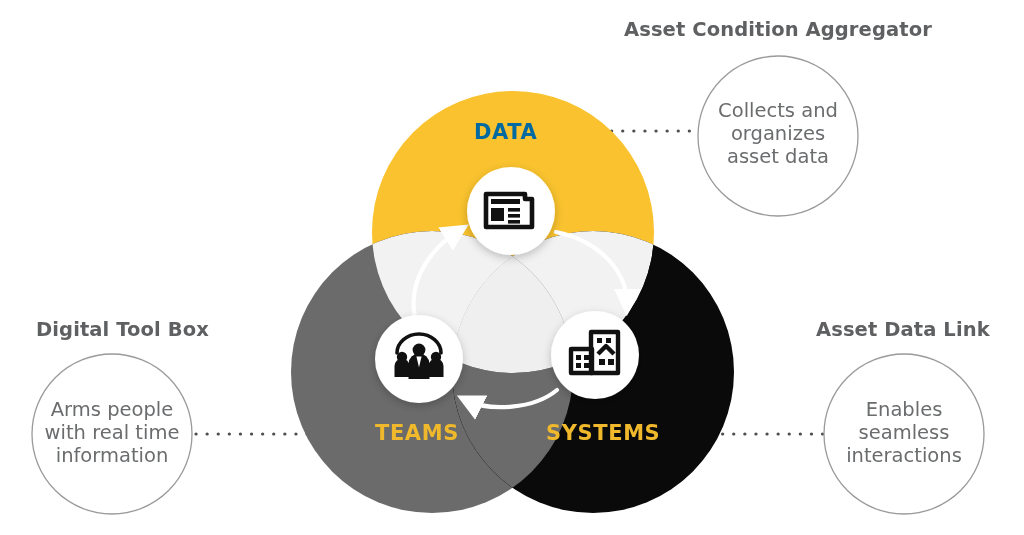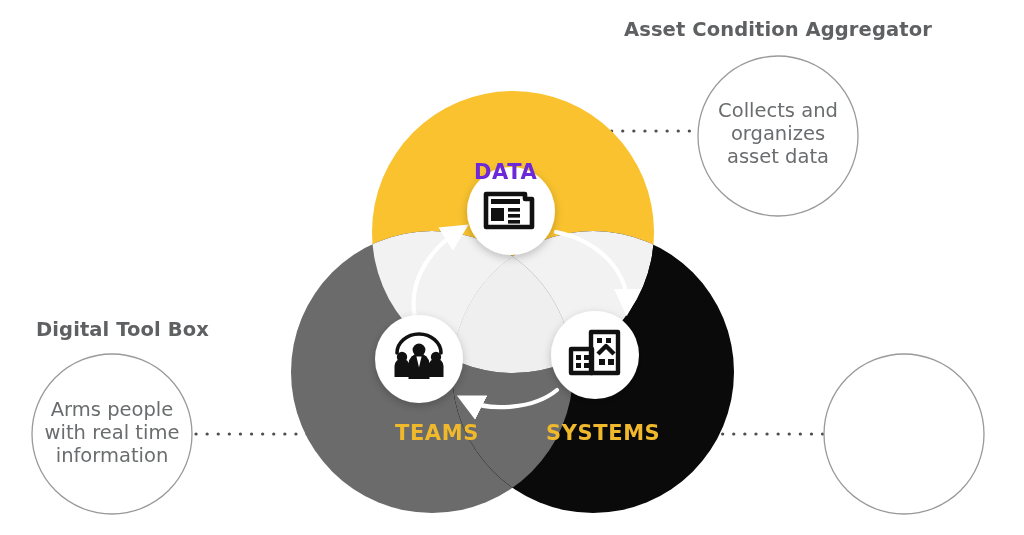--- a/index.html
+++ b/index.html
@@ -48,22 +48,22 @@
   #co-left-text  { left: 28px;  top: 398px; width: 168px; }
   #co-right-text { left: 818px; top: 398px; width: 172px; }
 
   .venn-label {
     position: absolute;
     font-weight: bold;
     font-size: 21px;
     letter-spacing: 0.6px;
     white-space: nowrap;
   }
-  #lbl-data    { left: 474px; top: 120px; color: #6d28d9; margin-top: 40px; }
-  #lbl-teams   { left: 395px; top: 421px; color: #f0b92c; }
+  #lbl-data    { left: 474px; top: 120px; color: #0369a1; }
+  #lbl-teams   { left: 375px; top: 421px; color: #f0b92c; }
   #lbl-systems { left: 546px; top: 421px; color: #f0b92c; text-align: right; }
 </style>
 </head>
 <body>
 
 <div id="stage">
 
   <svg width="1024" height="535" viewBox="0 0 1024 535">
 
     <defs>
@@ -194,24 +194,28 @@
 
     <g>
       <circle cx="778" cy="136" r="80" fill="#ffffff" stroke="#9a9a9a" stroke-width="1.3"></circle>
       <circle cx="112" cy="434" r="80" fill="#ffffff" stroke="#9a9a9a" stroke-width="1.3"></circle>
       <circle cx="904" cy="434" r="80" fill="#ffffff" stroke="#9a9a9a" stroke-width="1.3"></circle>
     </g>
   </svg>
 
   <div class="hdr" id="hdr-top">Asset Condition Aggregator</div>
   <div class="hdr" id="hdr-left">Digital Tool Box</div>
+  <div class="hdr" id="hdr-right">Asset Data Link</div>
 
   <div class="callout-text" id="co-left-text">Arms people
 with real time
 information</div>
   <div class="callout-text" id="co-top-text">Collects and
 organizes
 asset data</div>
+  <div class="callout-text" id="co-right-text">Enables
+seamless
+interactions</div>
 
   <div class="venn-label" id="lbl-data">DATA</div>
   <div class="venn-label" id="lbl-teams">TEAMS</div>
   <div class="venn-label" id="lbl-systems">SYSTEMS</div>
 </div>
 
 </body></html>

